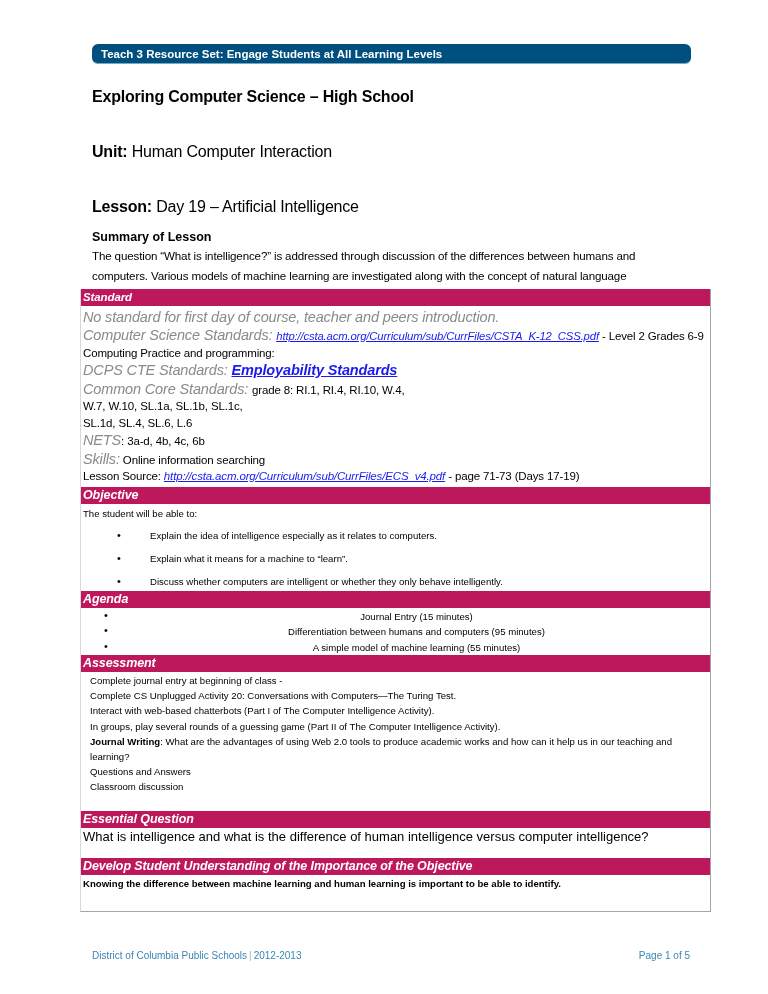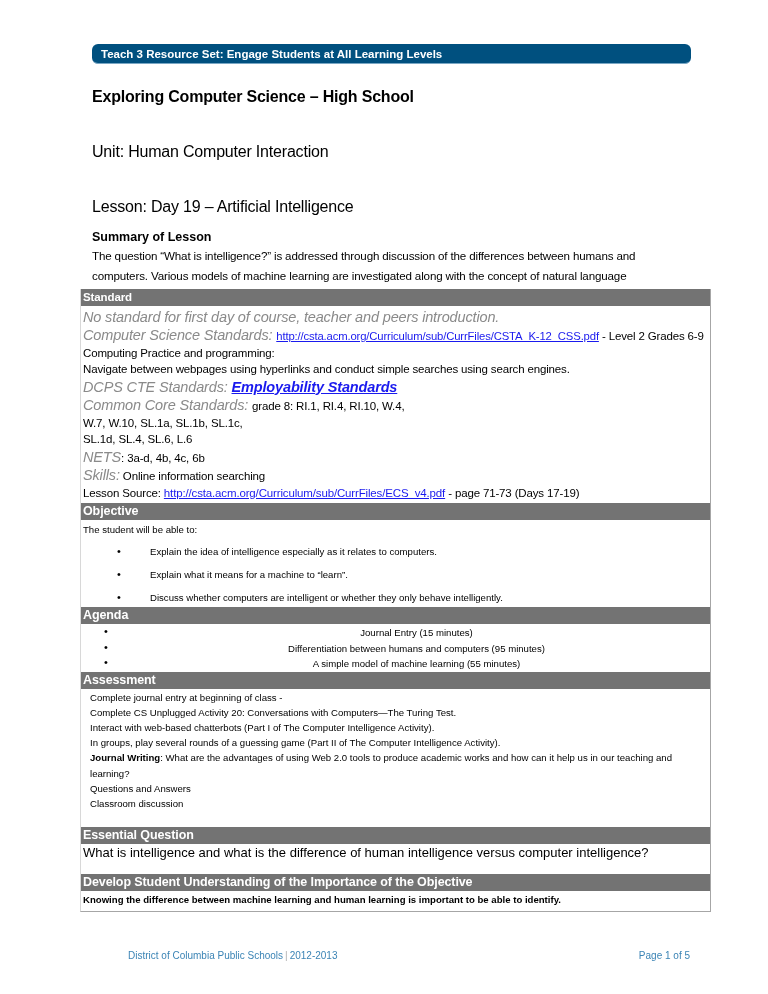--- a/index.html
+++ b/index.html
@@ -12,47 +12,48 @@
       color: #fff; font-size: 11.5px; font-weight: bold;
       padding-left: 9px; line-height: 20px; border-radius: 6px;
     }
     .doc-title {
       position: absolute; left: 92px; top: 88px;
       font-size: 16px; font-weight: bold; letter-spacing: -0.2px;
     }
     .meta-line {
       position: absolute; left: 92px; font-size: 16px; letter-spacing: -0.2px;
     }
-    .meta-line b { font-weight: normal; }
+    .meta-line b { font-weight: bold; }
     .unit { top: 143px; }
     .lesson { top: 198px; }
 
     .summary-title {
       position: absolute; left: 92px; top: 230px;
       font-size: 12.5px; font-weight: bold;
     }
     .summary-body {
       position: absolute; left: 92px; top: 246px; width: 600px;
       font-size: 11.6px; line-height: 20px; letter-spacing: -0.15px;
     }
 
     .table {
       position: absolute; left: 80px; top: 289px; width: 631px; height: 623px;
       border-right: 1px solid #a6a6a6; border-bottom: 1px solid #a6a6a6; border-left: 1px solid #d8d8d8;
     }
     .sec-head {
-      background: #737373; color: #fff; font-weight: bold;
+      background: #be185d; color: #fff; font-weight: bold;
       font-size: 11.5px; height: 17px; line-height: 17px; padding-left: 2px;
       letter-spacing: -0.1px;
+      font-style: italic;
     }
     .sec-head.big { font-size: 12.5px; }
     .std-body { padding: 2px 2px 2px 2px; font-size: 11.5px; line-height: 16.5px; letter-spacing: -0.15px; }
     .std-body .big { font-size: 14.5px; line-height: 18px; }
     .gray-it { color: #8a8a8a; font-style: italic; }
-    .std-body a { color: #1a1aee; text-decoration: underline; }
+    .std-body a { color: #1a1aee; text-decoration: underline; font-style: italic; }
     .std-body a.bold-link { font-weight: bold; font-style: italic; }
     .small { font-size: 11.3px; }
 
     .obj-body { font-size: 9.6px; line-height: 16px; padding: 2px 2px 1px 2px; }
     .obj-body ul { list-style: none; padding-left: 34px; margin-top: 6px; }
     .obj-body li { position: relative; padding-left: 33px; margin-bottom: 7px; }
     .obj-body li:last-child { margin-bottom: 0; }
     .obj-body li::before { content: "\2022"; position: absolute; left: 0; top: -1px; font-size: 11px; }
 
     .agenda-body { font-size: 9.6px; line-height: 15.5px; padding: 1px 2px 0 2px; }
@@ -60,21 +61,21 @@
     .agenda-body li { position: relative; padding-left: 21px; text-align: center; }
     .agenda-body li::before { content: "\2022"; position: absolute; left: 0; top: -1px; font-size: 11px; }
 
     .assess-body { font-size: 9.6px; line-height: 15.2px; padding: 1px 2px 16px 9px; }
     .assess-body b { font-weight: bold; }
 
     .eq-body { font-size: 13px; line-height: 15px; padding: 1px 2px 0 2px; height: 30px; }
     .dev-body { font-size: 9.6px; line-height: 15px; padding: 1px 2px 0 2px; font-weight: bold; }
 
     .footer {
-      position: absolute; top: 950px; font-size: 10px; color: #3b84b5; margin-left: 36px;
+      position: absolute; top: 950px; font-size: 10px; color: #3b84b5;
     }
     .footer-left { left: 92px; }
     .footer-left .sep { color: #b0b0b0; margin: 0 2px; }
     .footer-right { right: 78px; }
   </style>
 </head>
 <body>
 
 <div class="banner">Teach 3 Resource Set: Engage Students at All Learning Levels</div>
 
@@ -91,21 +92,20 @@
 <div class="summary-title">Summary of Lesson</div>
 <div class="summary-body">The question “What is intelligence?” is addressed through discussion of the differences between humans and computers. Various models of machine learning are investigated along with the concept of natural language understanding.</div>
 
 <div class="table">
 
   <div class="sec-head">Standard</div>
   <div class="std-body">
     <div class="big gray-it">No standard for first day of course, teacher and peers introduction.</div>
     <div><span class="big gray-it">Computer Science Standards: </span><a class="small">http://csta.acm.org/Curriculum/sub/CurrFiles/CSTA_K-12_CSS.pdf</a><span> - Level 2 Grades 6-9</span></div>
     <div>Computing Practice and programming:</div>
-    <div>Navigate between webpages using hyperlinks and conduct simple searches using search engines.</div>
     <div><span class="big gray-it">DCPS CTE Standards: </span><a class="big bold-link">Employability Standards</a></div>
     <div><span class="big gray-it">Common Core Standards: </span><span>grade 8: RI.1, RI.4, RI.10, W.4,</span></div>
     <div>W.7, W.10, SL.1a, SL.1b, SL.1c,</div>
     <div>SL.1d, SL.4, SL.6, L.6</div>
     <div><span class="big gray-it">NETS</span><span>:   3a-d, 4b, 4c, 6b</span></div>
     <div><span class="big gray-it">Skills:</span><span> Online information searching</span></div>
     <div><span>Lesson Source: </span><a>http://csta.acm.org/Curriculum/sub/CurrFiles/ECS_v4.pdf</a><span> - page 71-73 (Days 17-19)</span></div>
   </div>
 
   <div class="sec-head big">Objective</div>

